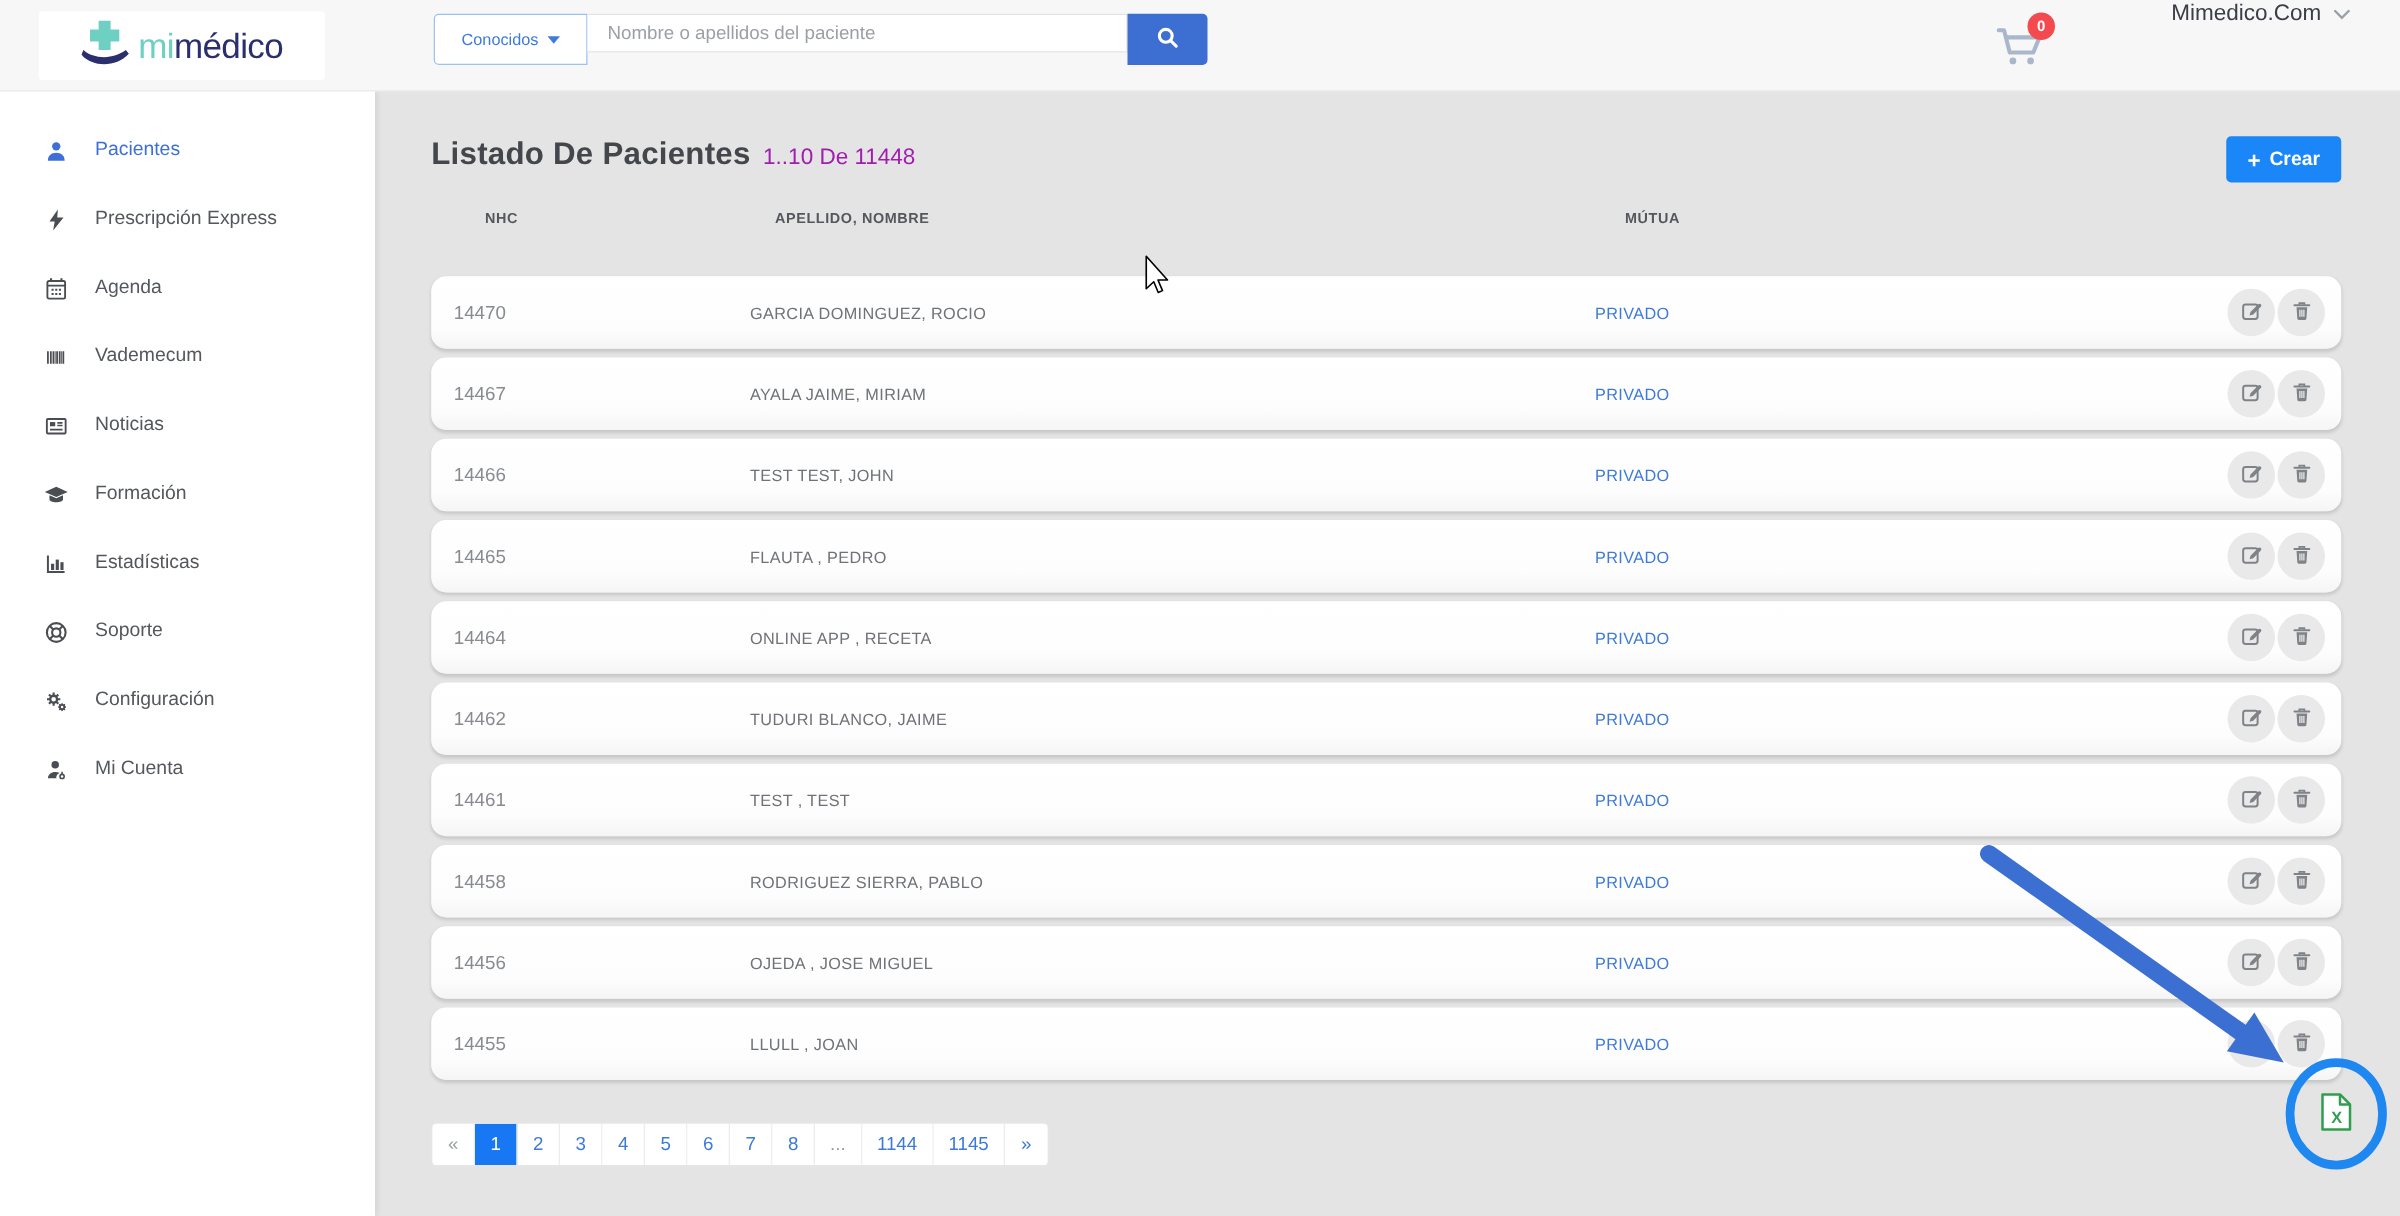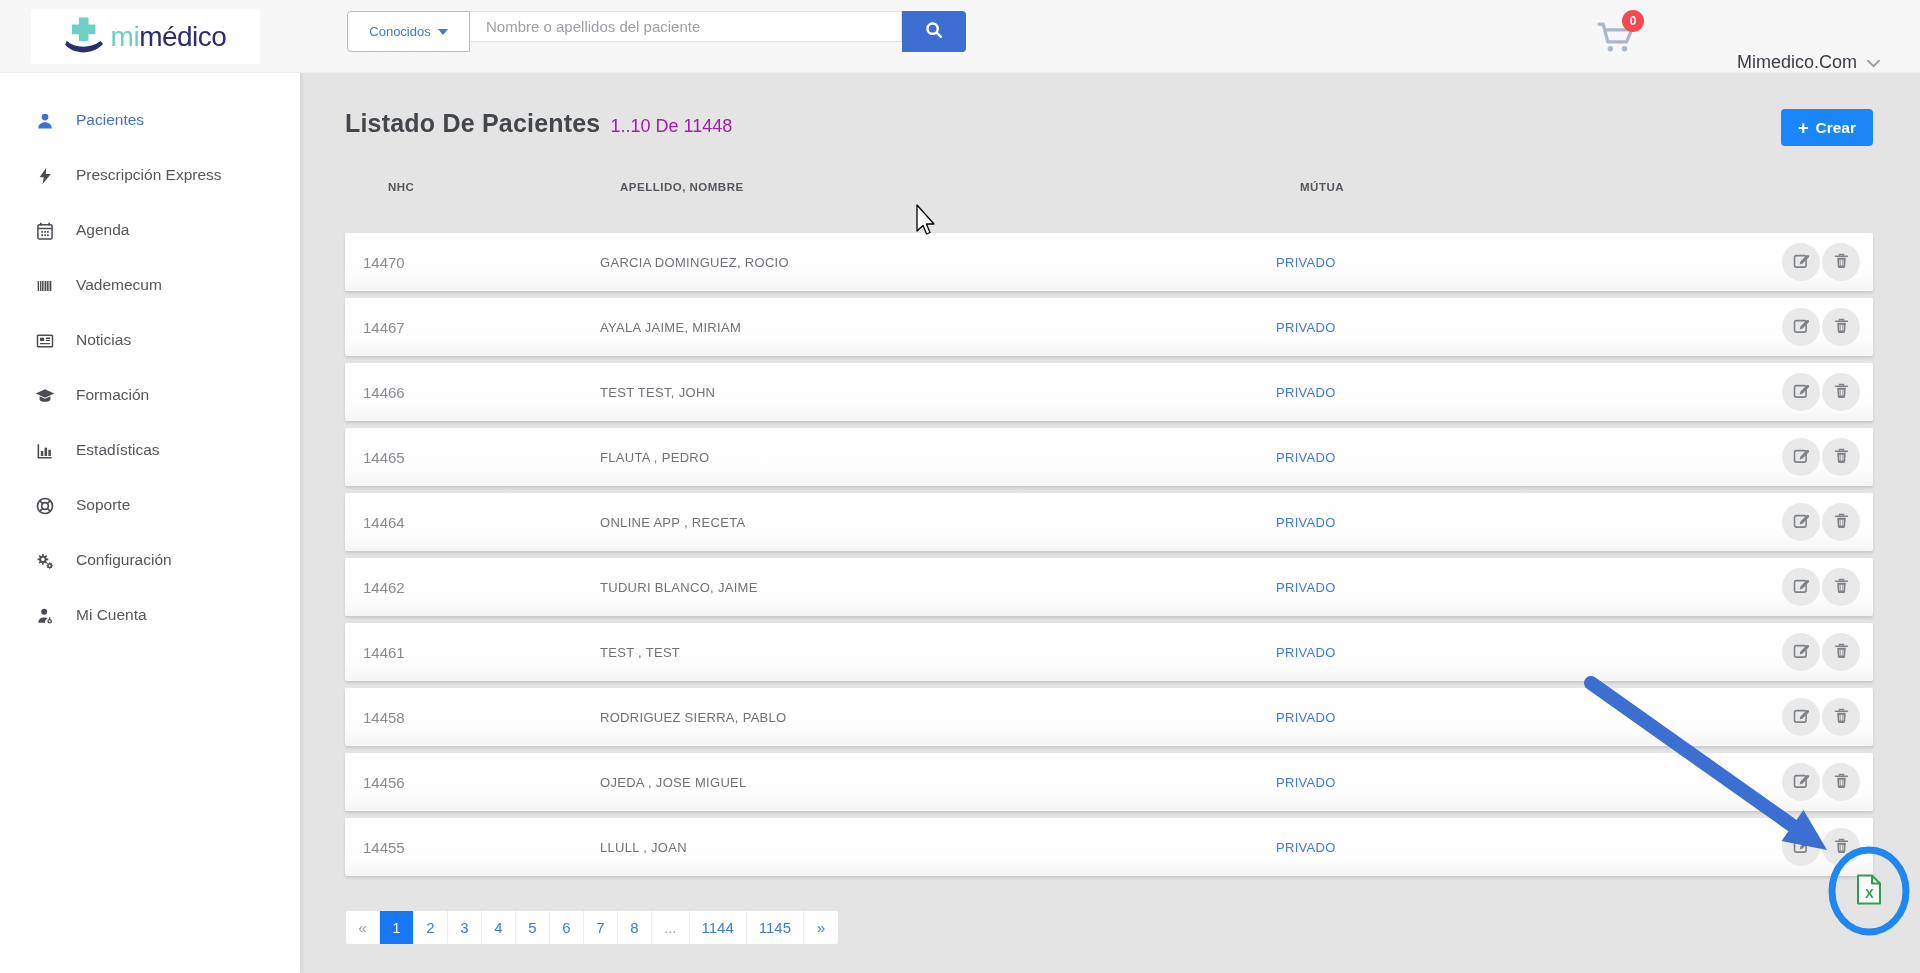--- a/index.html
+++ b/index.html
@@ -31,21 +31,21 @@
     font-size:15px; color:#444; outline:none; }
   .search-input::placeholder{ color:#9ca0a6; }
   .search-btn{ position:absolute; left:902px; top:11px; width:64px; height:41px;
     background:var(--search-button); border:none; border-radius:0 4px 4px 0;
     display:flex; align-items:center; justify-content:center; cursor:pointer; }
 
   .cart{ position:absolute; left:1596px; top:20px; width:44px; height:38px; color:#aab7cb; cursor:pointer; }
   .cart-badge{ position:absolute; left:26px; top:-10px; min-width:22px; height:22px; border-radius:11px;
     background:var(--badge); color:#fff; font-size:12px; font-weight:bold;
     display:flex; align-items:center; justify-content:center; }
-  .account{ position:absolute; right:40px; top:0; height:73px; display:flex; align-items:flex-end; gap:10px;
+  .account{ position:absolute; right:40px; top:0; height:73px; display:flex; align-items:flex-start; gap:10px;
     color:#3a3e45; font-size:18px; font-weight:500; cursor:pointer; }
   .account .chev{ color:#9aa0a6; }
 
   
   .sidebar{ position:absolute; left:0; top:73px; width:300px; height:900px; background:#fff;
     box-shadow:2px 0 4px rgba(0,0,0,0.07); z-index:5; padding-top:38px; }
   .side-item{ height:55px; display:flex; align-items:flex-start; padding-left:35px; gap:21px;
     color:#54575c; font-size:15.5px; cursor:pointer; }
   .side-item .s-icon{ width:20px; height:20px; color:#4a4d52; flex:0 0 20px; display:flex; }
   .side-item .s-icon svg{ width:20px; height:20px; }
@@ -55,27 +55,27 @@
   .content{ position:absolute; left:300px; top:73px; width:1620px; height:900px;
     padding:0 47px 0 45px; }
   .title-row{ margin-top:36px; height:32px; display:flex; align-items:baseline; position:relative; }
   .page-title{ font-size:25px; font-weight:bold; color:#43464b; letter-spacing:0.2px; }
   .range-info{ font-size:18px; color:#a21caf; margin-left:10px; }
   .create-btn{ position:absolute; right:0; top:0; height:37px; padding:0 17px;
     background:var(--create-button); color:#fff; border:none; border-radius:4px;
     font-size:15.5px; font-weight:600; display:flex; align-items:center; gap:7px; cursor:pointer; }
   .create-btn .plus{ font-size:18px; font-weight:bold; line-height:1; }
 
-  .thead{ margin-top:40px; height:18px; display:grid;
+  .thead{ margin-top:28px; height:18px; display:grid;
     grid-template-columns:232px 680px 1fr 80px; padding-left:43px; padding-right:13px;
     font-size:11.5px; font-weight:bold; color:#54575c; letter-spacing:0.5px; }
 
   .rows{ margin-top:34px; }
   .prow{ height:58px; margin-bottom:7px; background:linear-gradient(180deg,#ffffff 0%,#fdfdfd 72%,#f5f5f5 100%);
-    border-radius:2px; box-shadow:0 2px 3px rgba(0,0,0,0.13);
+    border-radius:12px; box-shadow:0 2px 3px rgba(0,0,0,0.13);
     display:grid; grid-template-columns:237px 676px 1fr 80px; align-items:center;
     padding-left:18px; padding-right:13px; cursor:pointer; }
   .c-nhc{ font-size:15px; color:#888b90; }
   .c-name{ font-size:13px; color:#6f7277; letter-spacing:0.3px; }
   .c-mutua{ font-size:13px; color:var(--accent); letter-spacing:0.3px; }
   .c-actions{ display:flex; gap:2px; justify-content:flex-end; }
   .icon-btn{ width:38px; height:38px; border-radius:50%; background:#e9e9e9; border:none;
     color:#7f8287; display:flex; align-items:center; justify-content:center; cursor:pointer; }
   .icon-btn svg{ width:19px; height:19px; }
 

